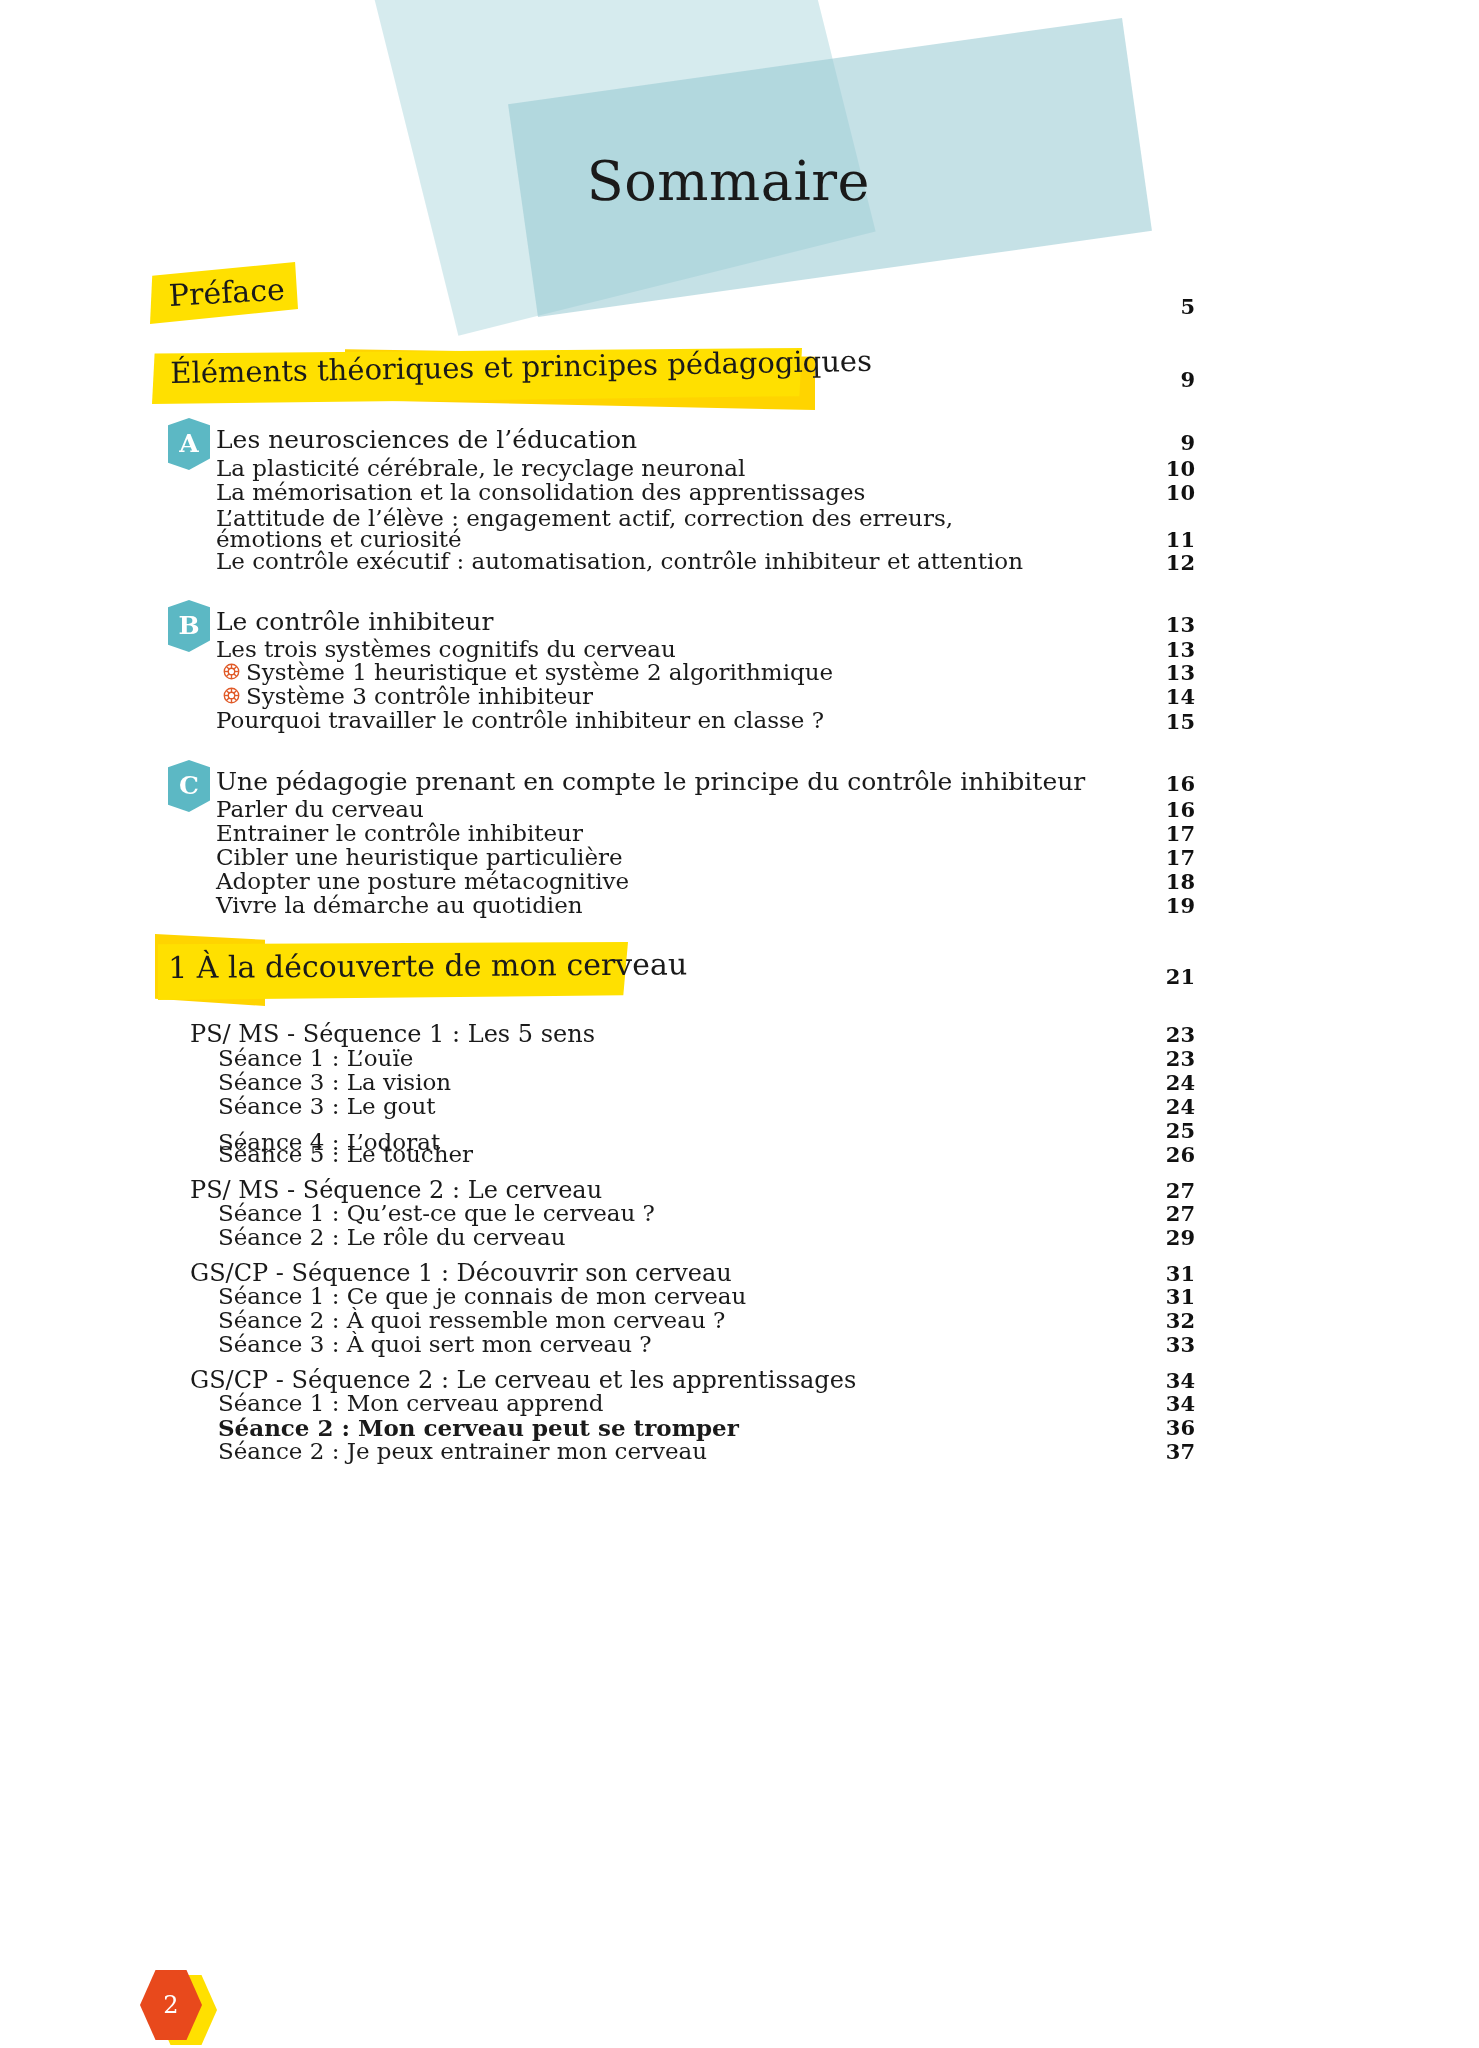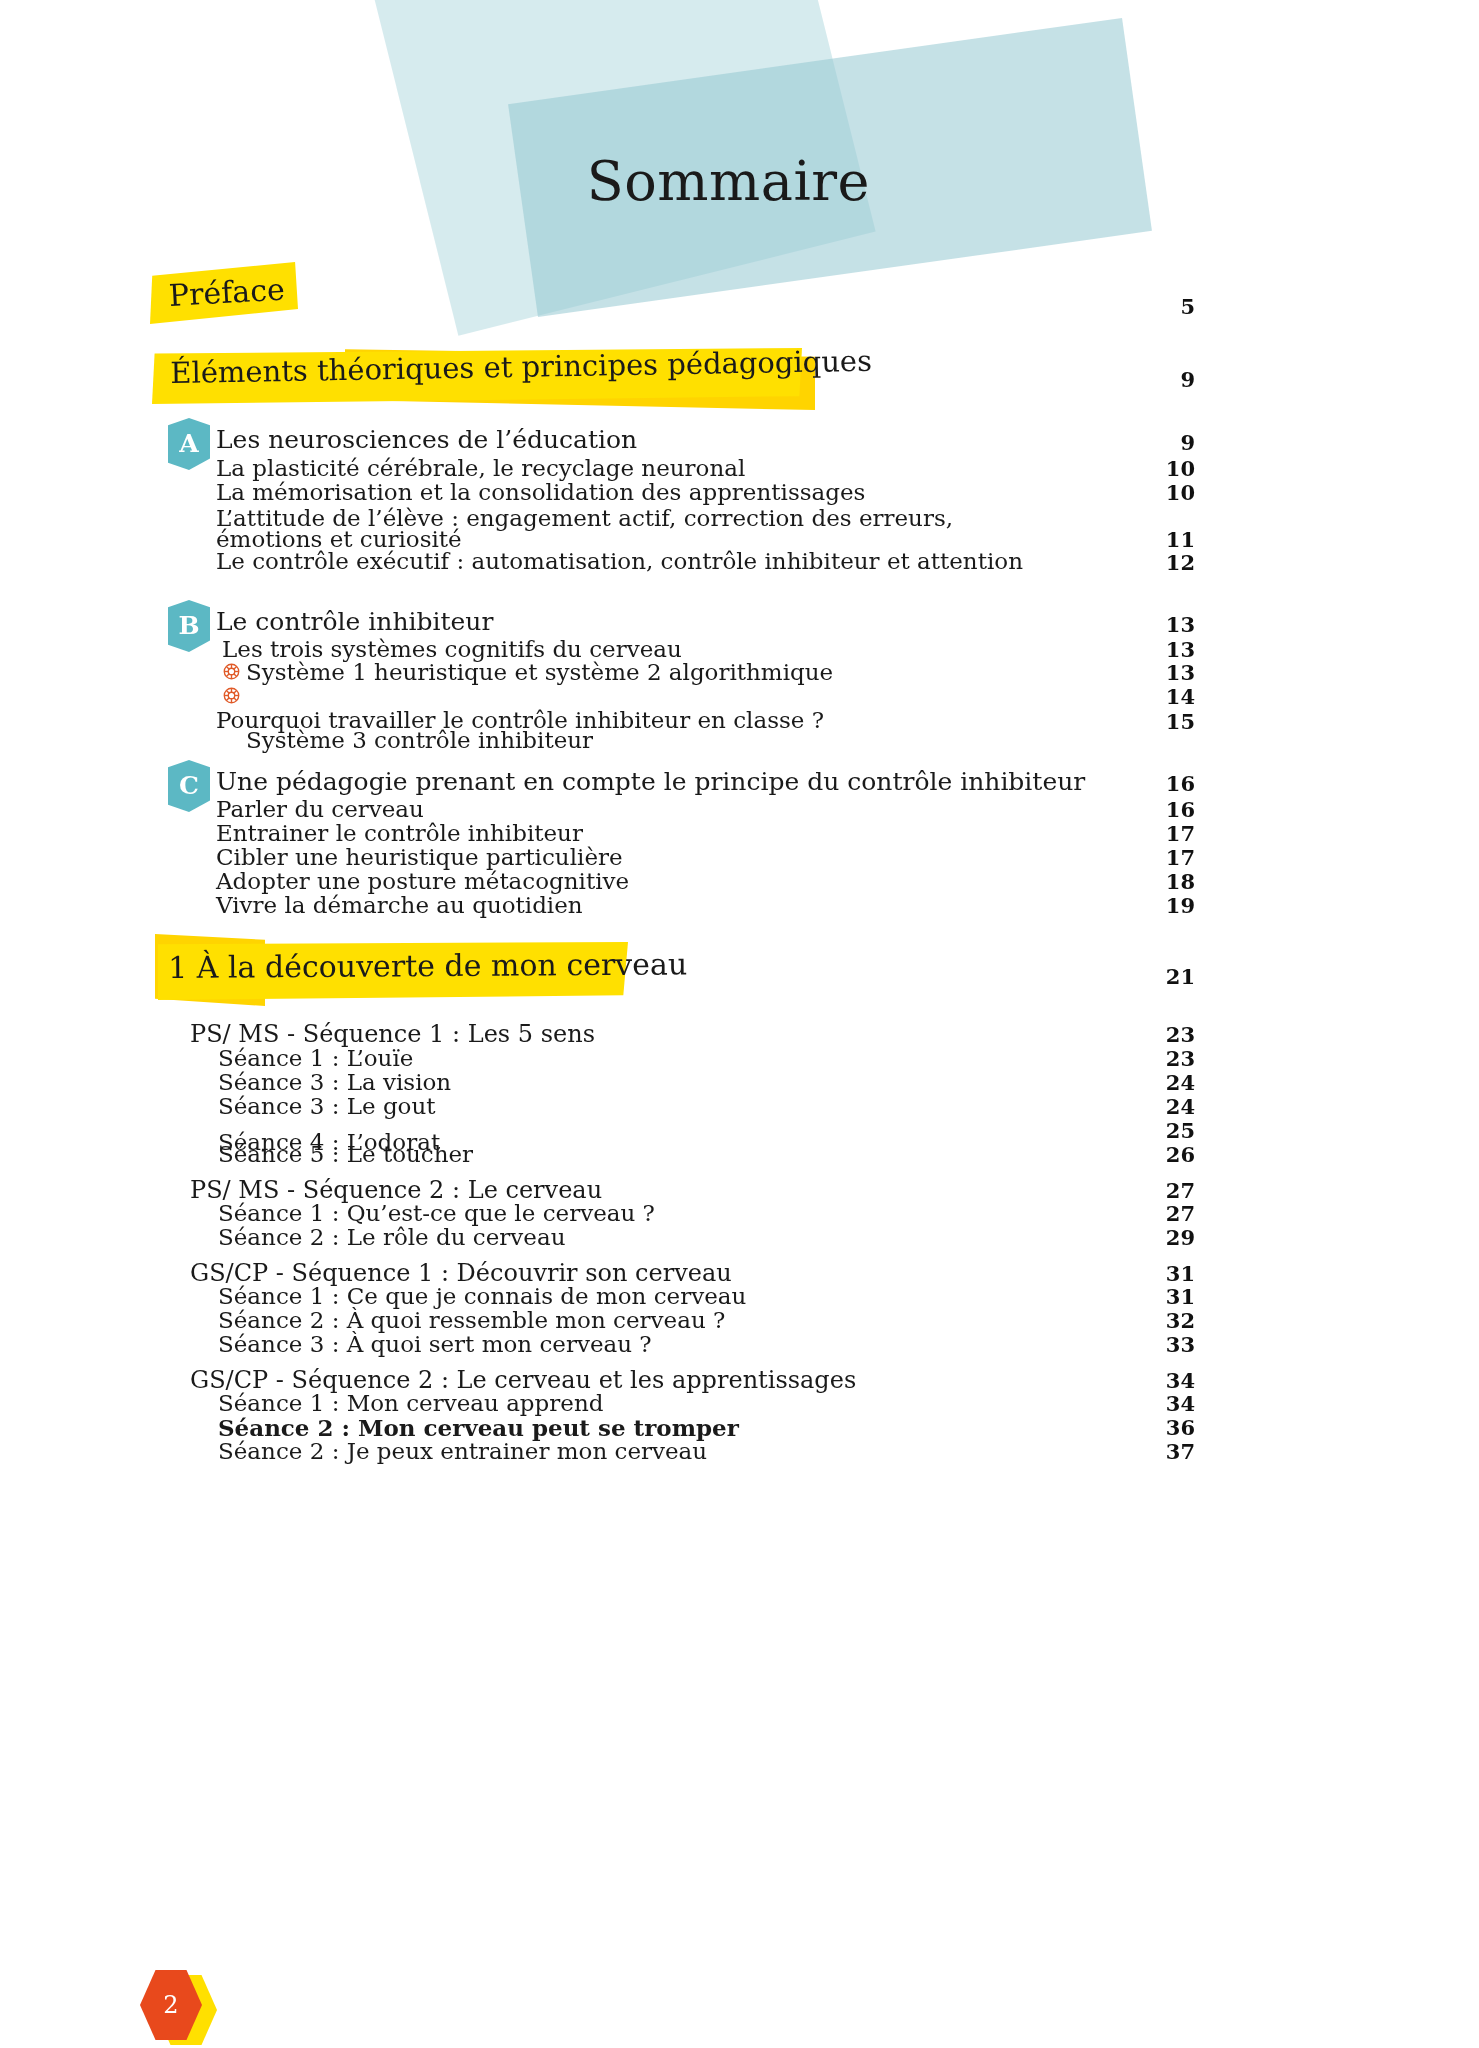--- a/index.html
+++ b/index.html
@@ -143,21 +143,21 @@
 
 <div class="lvl1" style="left:216px;top:548px;">Le contrôle exécutif : automatisation, contrôle inhibiteur et attention</div>
 <div class="pn" style="top:550px;">12</div>
 
 <div class="badge" style="left:168px;top:600px;">
   <span>B</span>
 </div>
 <div class="h2" style="left:216px;top:607px;">Le contrôle inhibiteur</div>
 <div class="pn" style="top:612px;">13</div>
 
-<div class="lvl1" style="left:216px;top:636px;margin-left:6px;">Les trois systèmes cognitifs du cerveau</div>
+<div class="lvl1" style="left:216px;top:636px;">Les trois systèmes cognitifs du cerveau</div>
 <div class="pn" style="top:637px;">13</div>
 
 <div class="gear" style="left:223px;top:663px;">
   <svg width="17" height="17" viewBox="0 0 20 20">
     <circle cx="10" cy="10" r="8.5" fill="none" stroke="#e05a28" stroke-width="1.6"></circle>
     <circle cx="10" cy="10" r="3.8" fill="none" stroke="#e05a28" stroke-width="1.6"></circle>
     <g stroke="#e05a28" stroke-width="1.6">
       <line x1="10" y1="1.5" x2="10" y2="6.2"></line>
       <line x1="10" y1="13.8" x2="10" y2="18.5"></line>
       <line x1="1.5" y1="10" x2="6.2" y2="10"></line>
@@ -181,21 +181,21 @@
       <line x1="10" y1="13.8" x2="10" y2="18.5"></line>
       <line x1="1.5" y1="10" x2="6.2" y2="10"></line>
       <line x1="13.8" y1="10" x2="18.5" y2="10"></line>
       <line x1="4" y1="4" x2="7.3" y2="7.3"></line>
       <line x1="12.7" y1="12.7" x2="16" y2="16"></line>
       <line x1="16" y1="4" x2="12.7" y2="7.3"></line>
       <line x1="7.3" y1="12.7" x2="4" y2="16"></line>
     </g>
   </svg>
 </div>
-<div class="lvl2" style="left:246px;top:683px;margin-top:44px;">Système 3 contrôle inhibiteur</div>
+<div class="lvl2" style="left:246px;top:683px;">Système 3 contrôle inhibiteur</div>
 <div class="pn" style="top:684px;">14</div>
 
 <div class="lvl1" style="left:216px;top:707px;">Pourquoi travailler le contrôle inhibiteur en classe ?</div>
 <div class="pn" style="top:709px;">15</div>
 
 <div class="badge" style="left:168px;top:760px;">
   <span>C</span>
 </div>
 <div class="h2" style="left:216px;top:767px;">Une pédagogie prenant en compte le principe du contrôle inhibiteur</div>
 <div class="pn" style="top:771px;">16</div>

